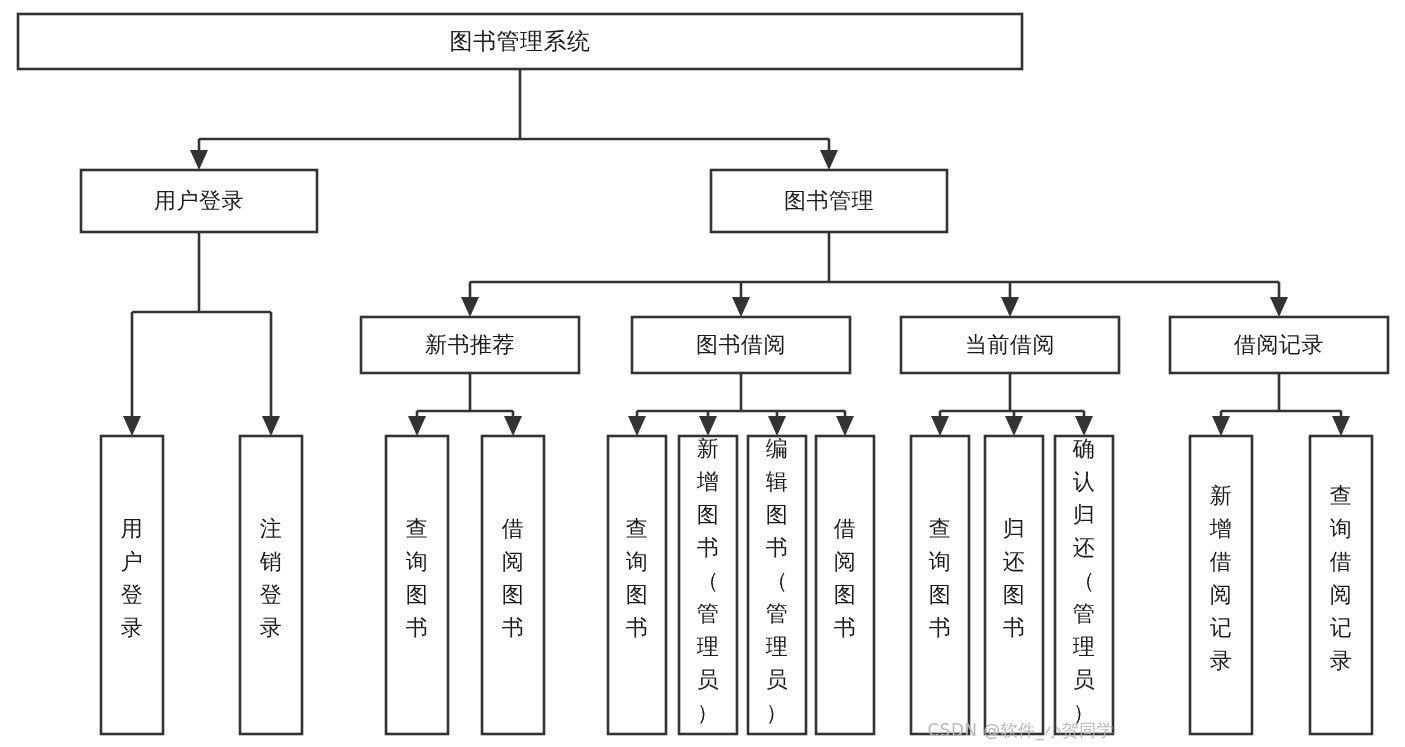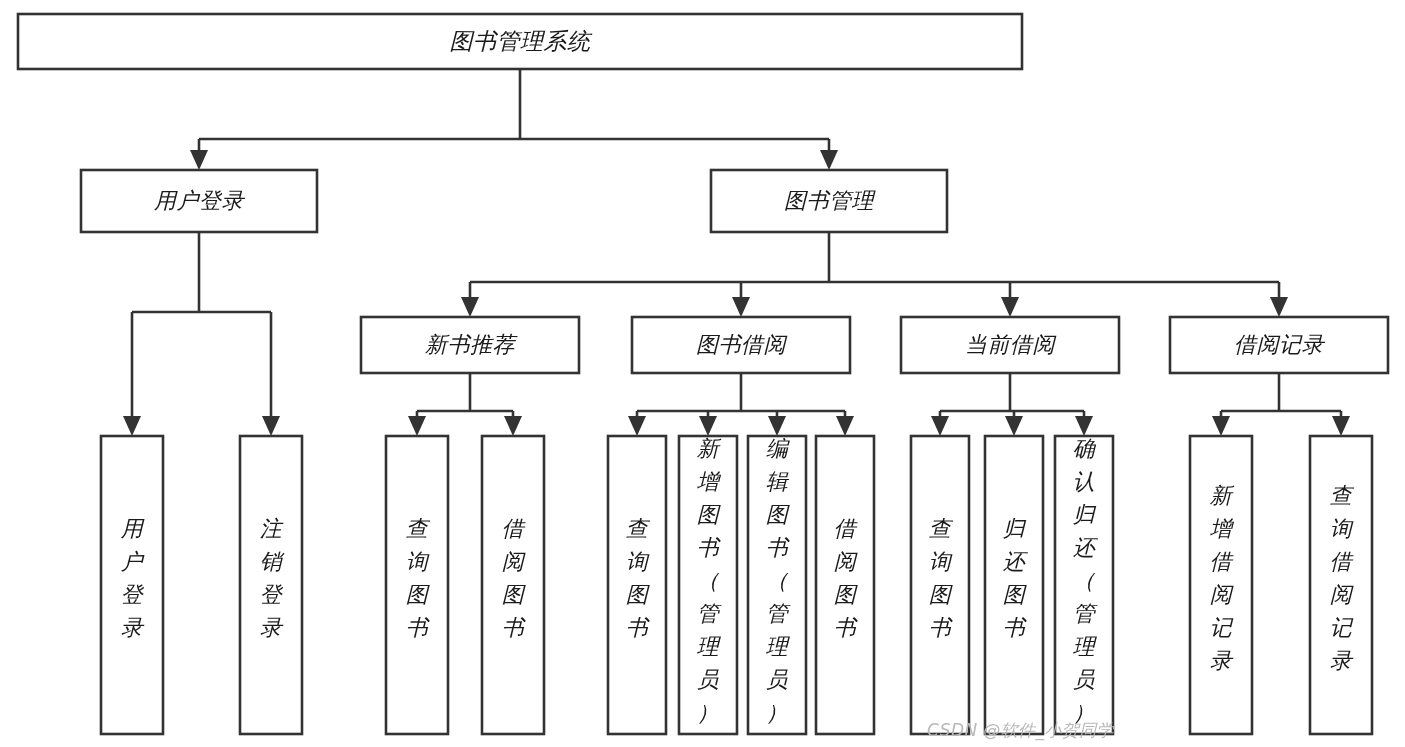--- a/index.html
+++ b/index.html
@@ -11,21 +11,20 @@
     width: 1405px;
     height: 747px;
     font-family: "DejaVu Sans", "Liberation Sans", sans-serif;
     overflow: hidden;
     position: relative;
   }
   #diagram-root {
     position: relative;
     width: 1123px;
     height: 747px;
-    font-style: italic;
   }
   svg.flow {
     position: absolute;
     left: 0;
     top: 0;
     width: 1405px;
     height: 747px;
     display: block;
   }
   .node-box {

